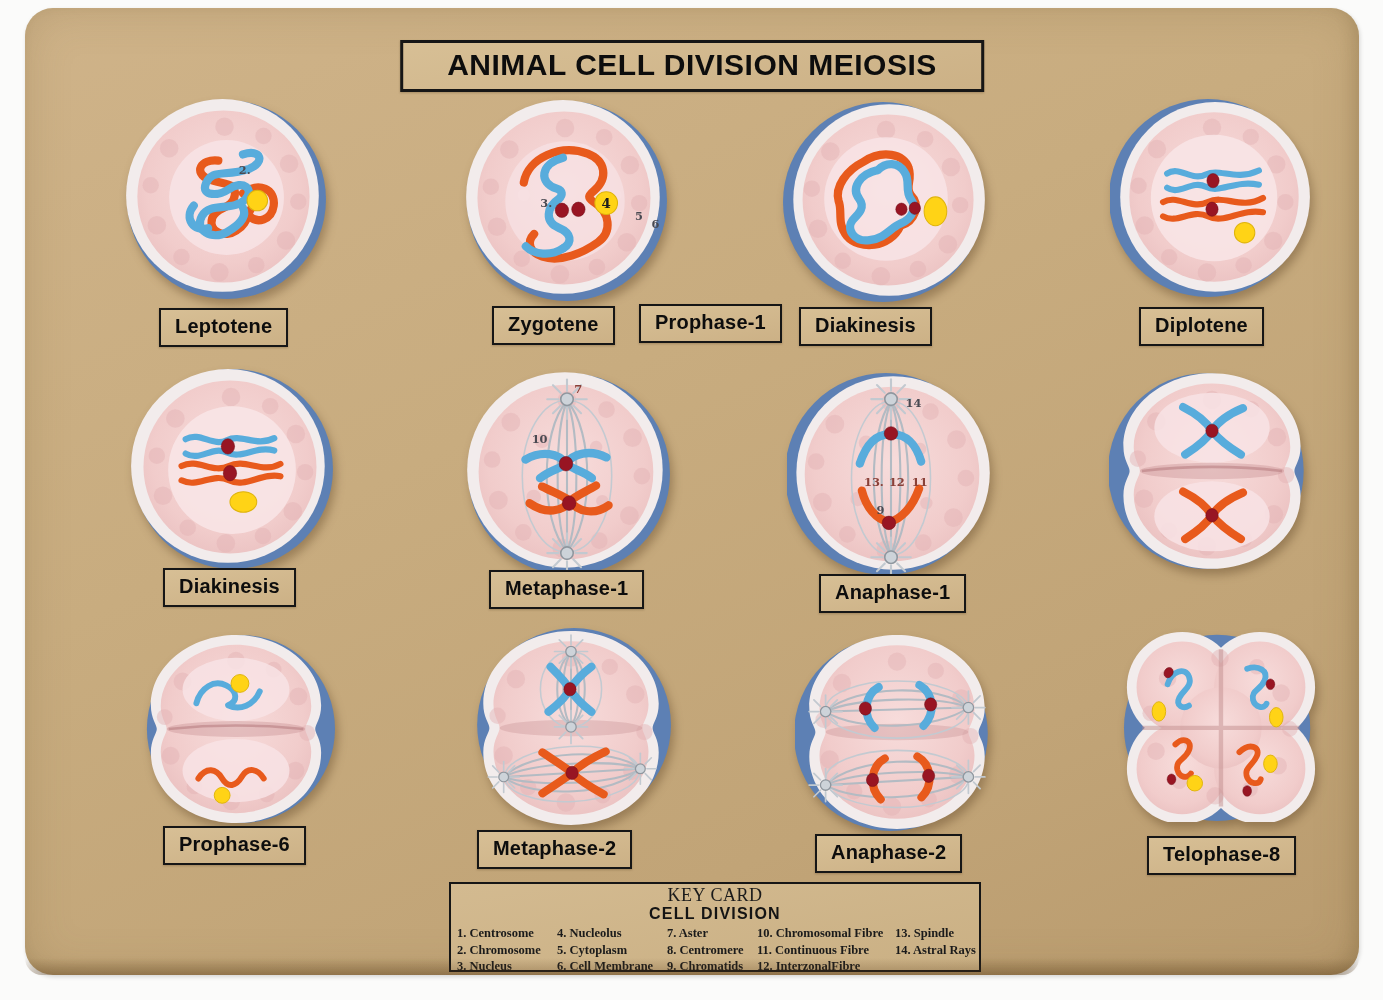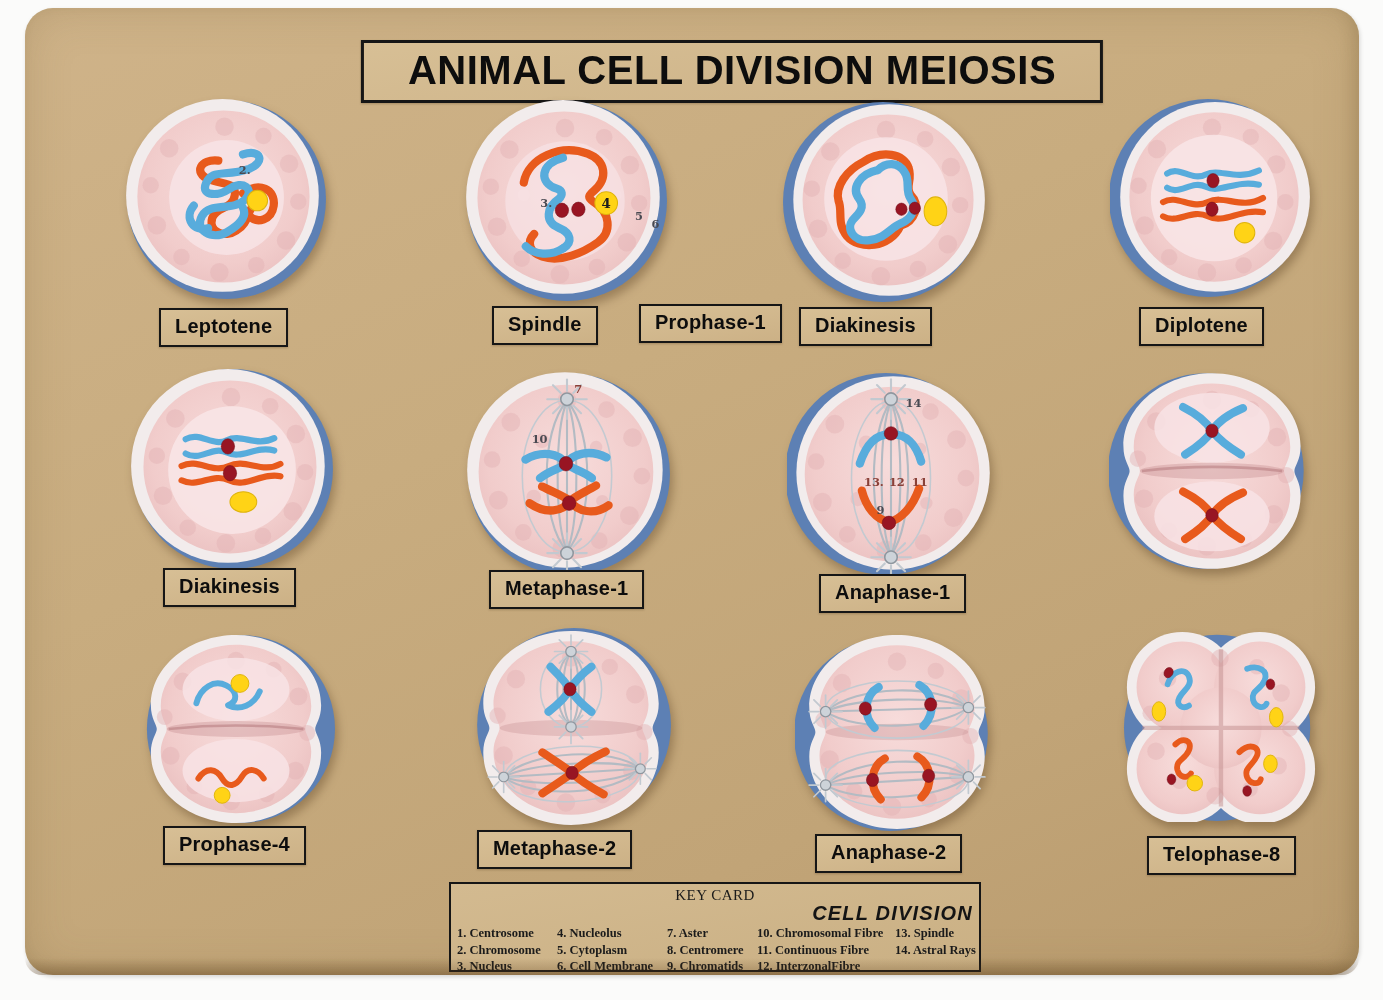--- a/index.html
+++ b/index.html
@@ -12,21 +12,21 @@
          box-shadow:inset 0 0 46px rgba(115,90,50,.22), inset -6px -6px 14px rgba(100,75,40,.18),
                     1px 2px 4px rgba(0,0,0,.15);}
   .board::after{content:"";position:absolute;left:0;right:0;bottom:0;height:17px;
          background:linear-gradient(rgba(90,60,25,0),rgba(90,60,25,.33));
          border-radius:0 0 28px 28px;}
 
   .plate{position:absolute;border:2.5px solid #161616;background:linear-gradient(170deg,#d7bf95,#ccb186);
          color:#0d0d0d;font-weight:bold;white-space:nowrap;
          box-shadow:0 1px 2px rgba(80,55,25,.3);}
   .title-plate{left:50%;transform:translateX(-50%);top:32px;border-width:3px;
-         padding:5px 44px 7px;font-size:40px;letter-spacing:.5px;margin-left:40px;}
+         padding:5px 44px 7px;font-size:30px;letter-spacing:.5px;}
   .stage-label{padding:5px 14px 7px;font-size:20px;letter-spacing:.2px;}
 
   .cell{position:absolute;}
   .cell svg{width:100%;height:100%;display:block;
             filter:drop-shadow(3px 6px 5px rgba(85,58,28,.38));}
 
   
   .ch-b {stroke:#58acdc;stroke-width:8;fill:none;stroke-linecap:round;stroke-linejoin:round;}
   .ch-b2{stroke:#58acdc;stroke-width:6;fill:none;stroke-linecap:round;stroke-linejoin:round;}
   .ch-o {stroke:#e85a1c;stroke-width:8;fill:none;stroke-linecap:round;stroke-linejoin:round;}
@@ -40,24 +40,24 @@
   .dim{fill:#e2b2b3;opacity:.45;}
   .bmp{fill:#f7dfe0;opacity:.55;}
   .num  {font:600 11px "DejaVu Serif",serif;fill:#4a4a52;}
   .num-r{font:600 11px "DejaVu Serif",serif;fill:#8a4038;}
   .numb {font:700 13px "DejaVu Serif",serif;fill:#1d1d1d;}
 
   
   .key-card{position:absolute;left:424px;top:874px;width:532px;height:90px;
             border:2.5px solid #161616;background:linear-gradient(170deg,#d3ba90,#cab084);
             box-sizing:border-box;padding:3px 6px 0;}
-  .kc-title{text-align:center;font-family:"Liberation Serif",serif;font-size:15px;
+  .kc-title{text-align:center;font-family:"Liberation Serif",serif;font-size:18px;
             color:#1b1b1b;letter-spacing:.5px;line-height:17px;}
-  .kc-sub{text-align:right;font-size:20px;font-weight:bold;color:#141414;
-          letter-spacing:1.2px;line-height:19px;font-style:italic;}
+  .kc-sub{text-align:center;font-size:16px;font-weight:bold;color:#141414;
+          letter-spacing:1.2px;line-height:19px;}
   .kc-grid{display:grid;grid-auto-flow:column;grid-template-rows:repeat(3,16.5px);
            grid-template-columns:100px 110px 90px 138px 80px;
            font-family:"Liberation Serif",serif;font-weight:700;font-size:12.5px;
            color:#1b1b1b;margin-top:2px;}
   .kc-item{white-space:nowrap;line-height:16px;}
 </style>
 </head>
 <body>
 
 <svg width="0" height="0" style="position:absolute" aria-hidden="true">
@@ -427,30 +427,30 @@
         <path class="ch-o2" d="M120,128 C130,118 142,122 138,132 C134,142 124,144 128,154 C131,161 140,162 142,156"></path>
       </g>
       <ellipse class="dot-r" cx="50" cy="156" rx="4.5" ry="5.5"></ellipse>
       <ellipse class="dot-r" cx="128" cy="168" rx="4.5" ry="5.5"></ellipse>
       <circle class="dot-y" cx="74" cy="160" r="8"></circle>
       <ellipse class="dot-y" cx="152" cy="140" rx="7" ry="9"></ellipse>
     </svg>
   </div>
 
   <div class="plate stage-label" style="left:134px;top:300px"><span>Leptotene</span></div>
-  <div class="plate stage-label" style="left:467px;top:298px"><span>Spindle</span></div>
+  <div class="plate stage-label" style="left:467px;top:298px"><span>Zygotene</span></div>
   <div class="plate stage-label" style="left:614px;top:296px"><span>Prophase-1</span></div>
   <div class="plate stage-label" style="left:774px;top:299px"><span>Diakinesis</span></div>
   <div class="plate stage-label" style="left:1114px;top:299px"><span>Diplotene</span></div>
 
   <div class="plate stage-label" style="left:138px;top:560px"><span>Diakinesis</span></div>
   <div class="plate stage-label" style="left:464px;top:562px"><span>Metaphase-1</span></div>
   <div class="plate stage-label" style="left:794px;top:566px"><span>Anaphase-1</span></div>
 
-  <div class="plate stage-label" style="left:138px;top:818px"><span>Prophase-4</span></div>
+  <div class="plate stage-label" style="left:138px;top:818px"><span>Prophase-6</span></div>
   <div class="plate stage-label" style="left:452px;top:822px"><span>Metaphase-2</span></div>
   <div class="plate stage-label" style="left:790px;top:826px"><span>Anaphase-2</span></div>
   <div class="plate stage-label" style="left:1122px;top:828px"><span>Telophase-8</span></div>
 
   <div class="key-card">
     <div class="kc-title">KEY CARD</div>
     <div class="kc-sub">CELL DIVISION</div>
     <div class="kc-grid">
       <span class="kc-item">1. Centrosome</span>
       <span class="kc-item">2. Chromosome</span>

